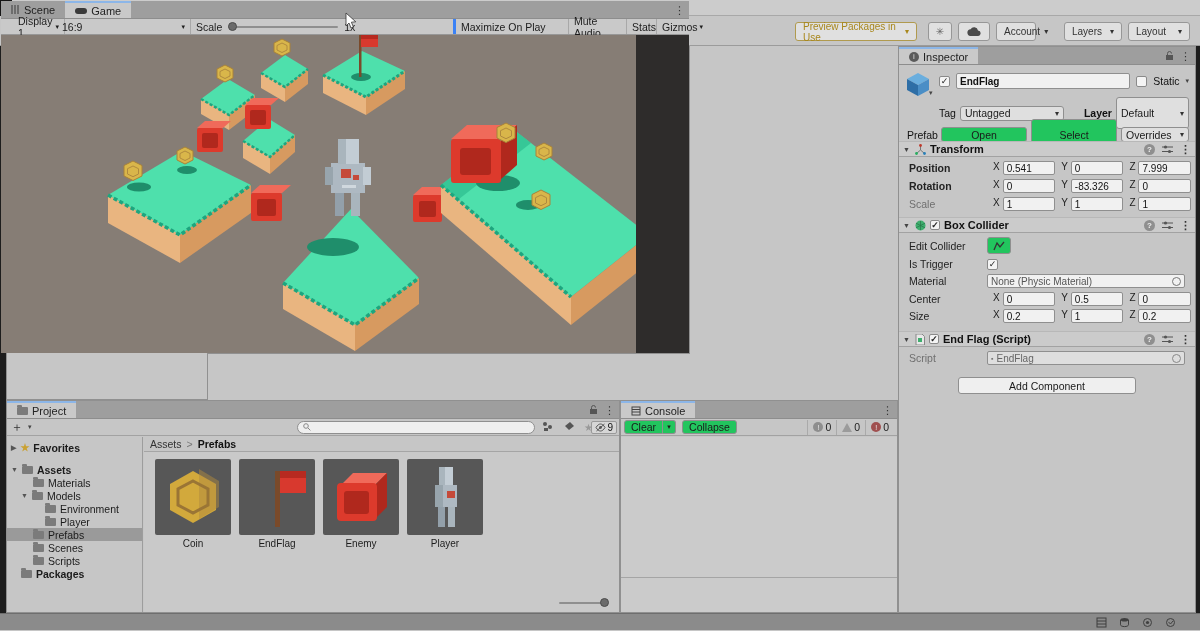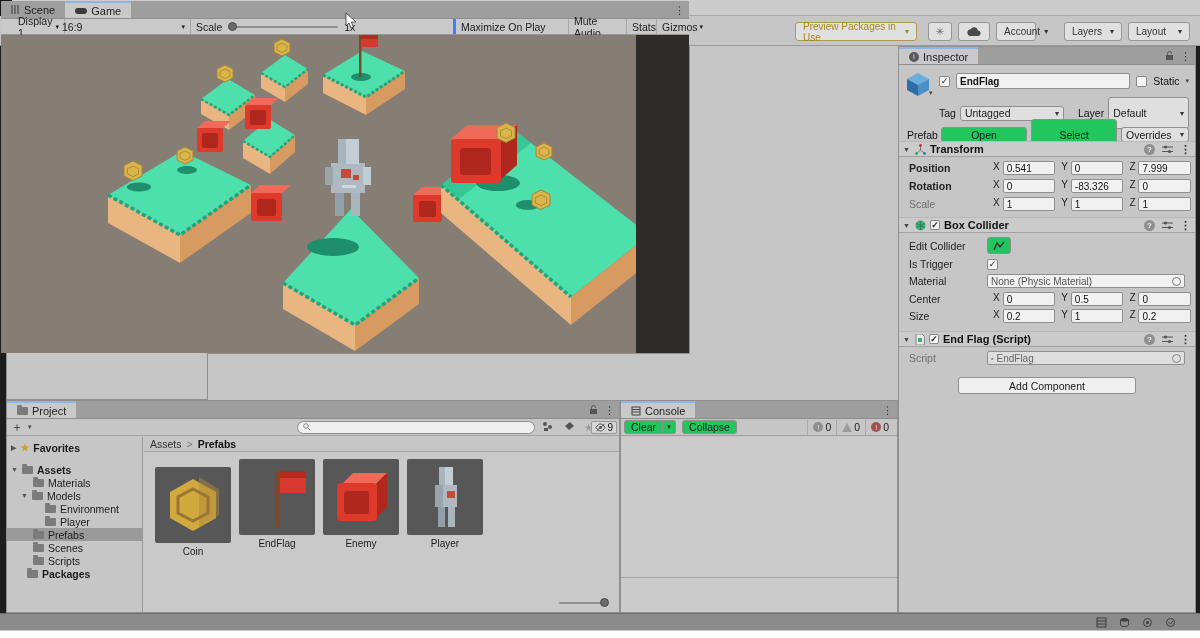--- a/index.html
+++ b/index.html
@@ -556,21 +556,21 @@
         <div class="cb"></div>
         <span style="font-size:10.5px;">Static</span>
         <span style="font-size:7px;color:#444;">▾</span>
       </div>
       <div class="irow" style="left:40px;top:32px;gap:4px;width:250px;">
         <span style="font-size:10.5px;">Tag</span>
         <div class="dd" style="width:104px;height:15px;">
             <span>Untagged</span>
             <span class="car">▾</span>
           </div>
-        <span style="font-size:10.5px;margin-left:10px;">Layer</span>
+        <span style="font-size:10.5px;margin-left:16px;font-weight:bold;">Layer</span>
         <div class="dd" style="flex:1;height:32px;gap:16px;">
             <span>Default</span>
             <span class="car">▾</span>
           </div>
       </div>
       <div class="irow" style="left:8px;top:54px;gap:4px;width:282px;">
         <span style="font-size:10.5px;width:30px;">Prefab</span>
         <div class="btn" style="width:86px;height:15px;">
             <span>Open</span>
           </div>
@@ -837,34 +837,34 @@
           <span>Prefabs</span>
         </div>
       <div class="p-row" style="padding-left:26px;">
           <span class="folder"></span>
           <span>Scenes</span>
         </div>
       <div class="p-row" style="padding-left:26px;">
           <span class="folder"></span>
           <span>Scripts</span>
         </div>
-      <div class="p-row bold" style="padding-left:20px;">
+      <div class="p-row bold" style="padding-left:14px;">
           <span class="folder"></span>
           <span>Packages</span>
         </div>
     </div>
 
     <div id="pgrid">
       <div id="breadcrumb">
         <span>Assets</span>
         <span style="color:#777;">&gt;</span>
         <span style="font-weight:bold;color:#111;">Prefabs</span>
       </div>
 
-      <div class="asset" style="left:10px;top:22px;margin-top:8px;">
+      <div class="asset" style="left:10px;top:22px;">
         <div class="thumb">
           <svg width="76" height="76" viewBox="0 0 76 76">
               <polygon points="38,12 61,25 61,51 38,64 15,51 15,25" fill="#d2a93c"></polygon>
               <polygon points="44,10 64,22 64,48 44,60" fill="#b08a3e" opacity=".5"></polygon>
               <polygon points="38,22 53,30 53,46 38,54 23,46 23,30" fill="none" stroke="#9a7535" stroke-width="3"></polygon>
             </svg>
         </div>
         <div class="alabel">Coin</div>
       </div>
 

